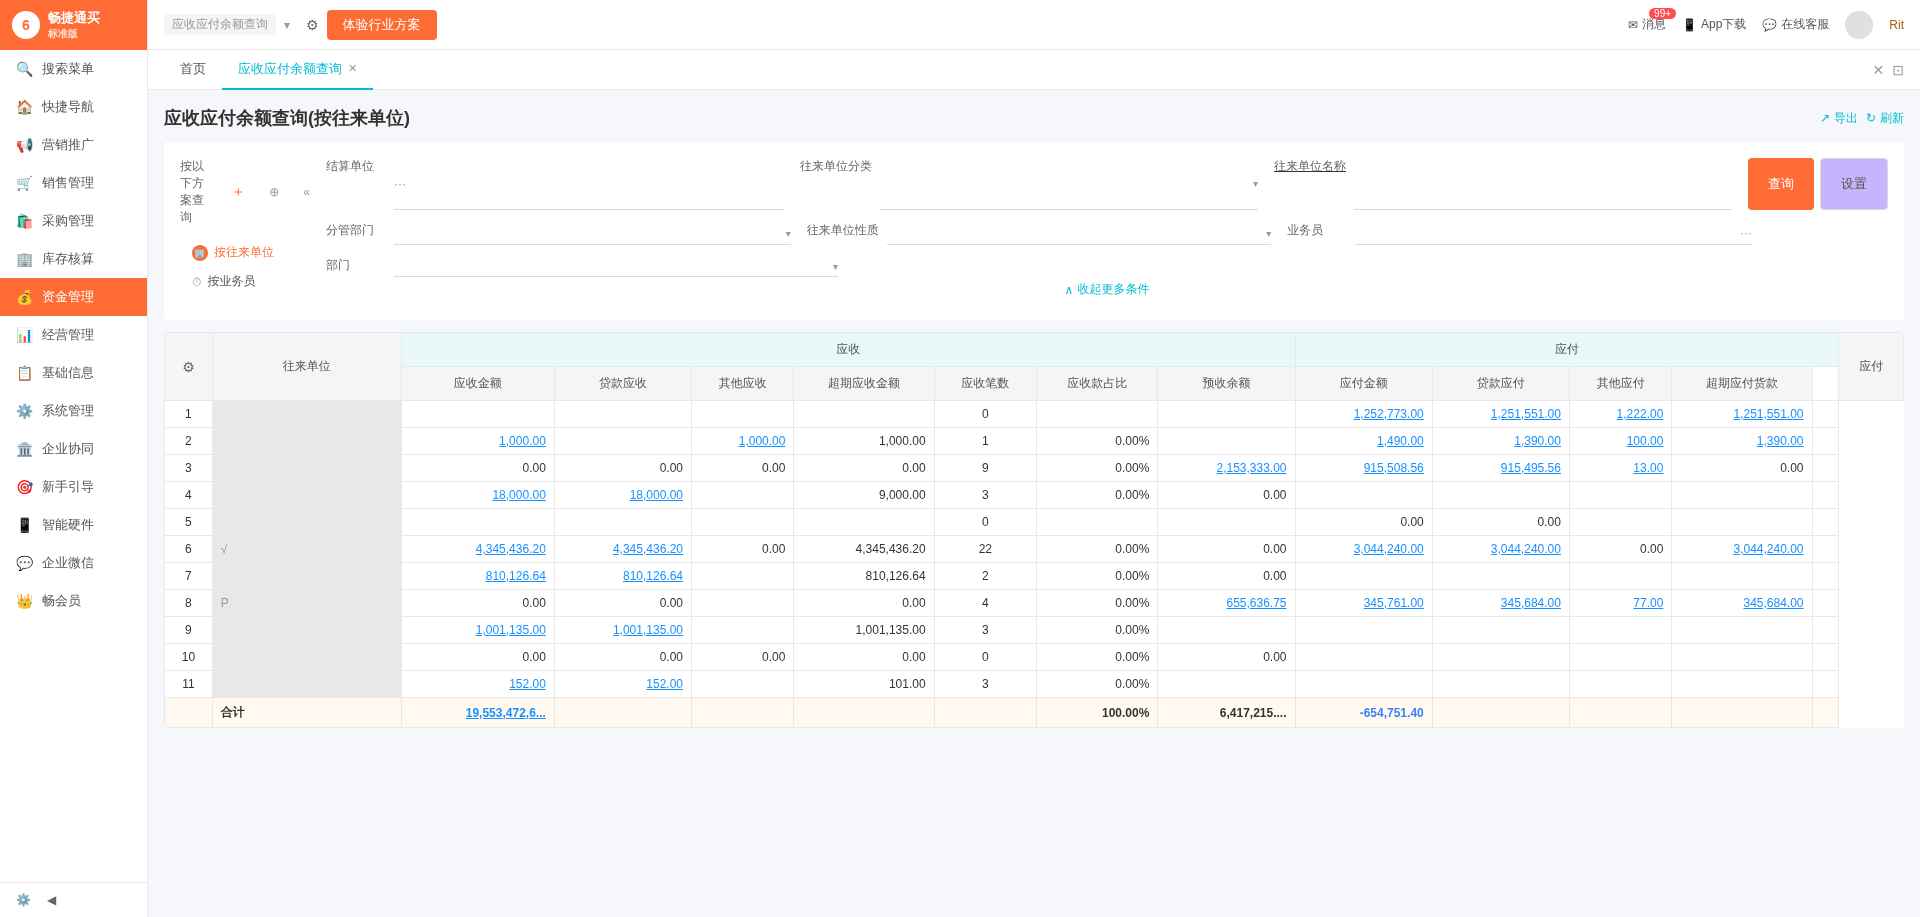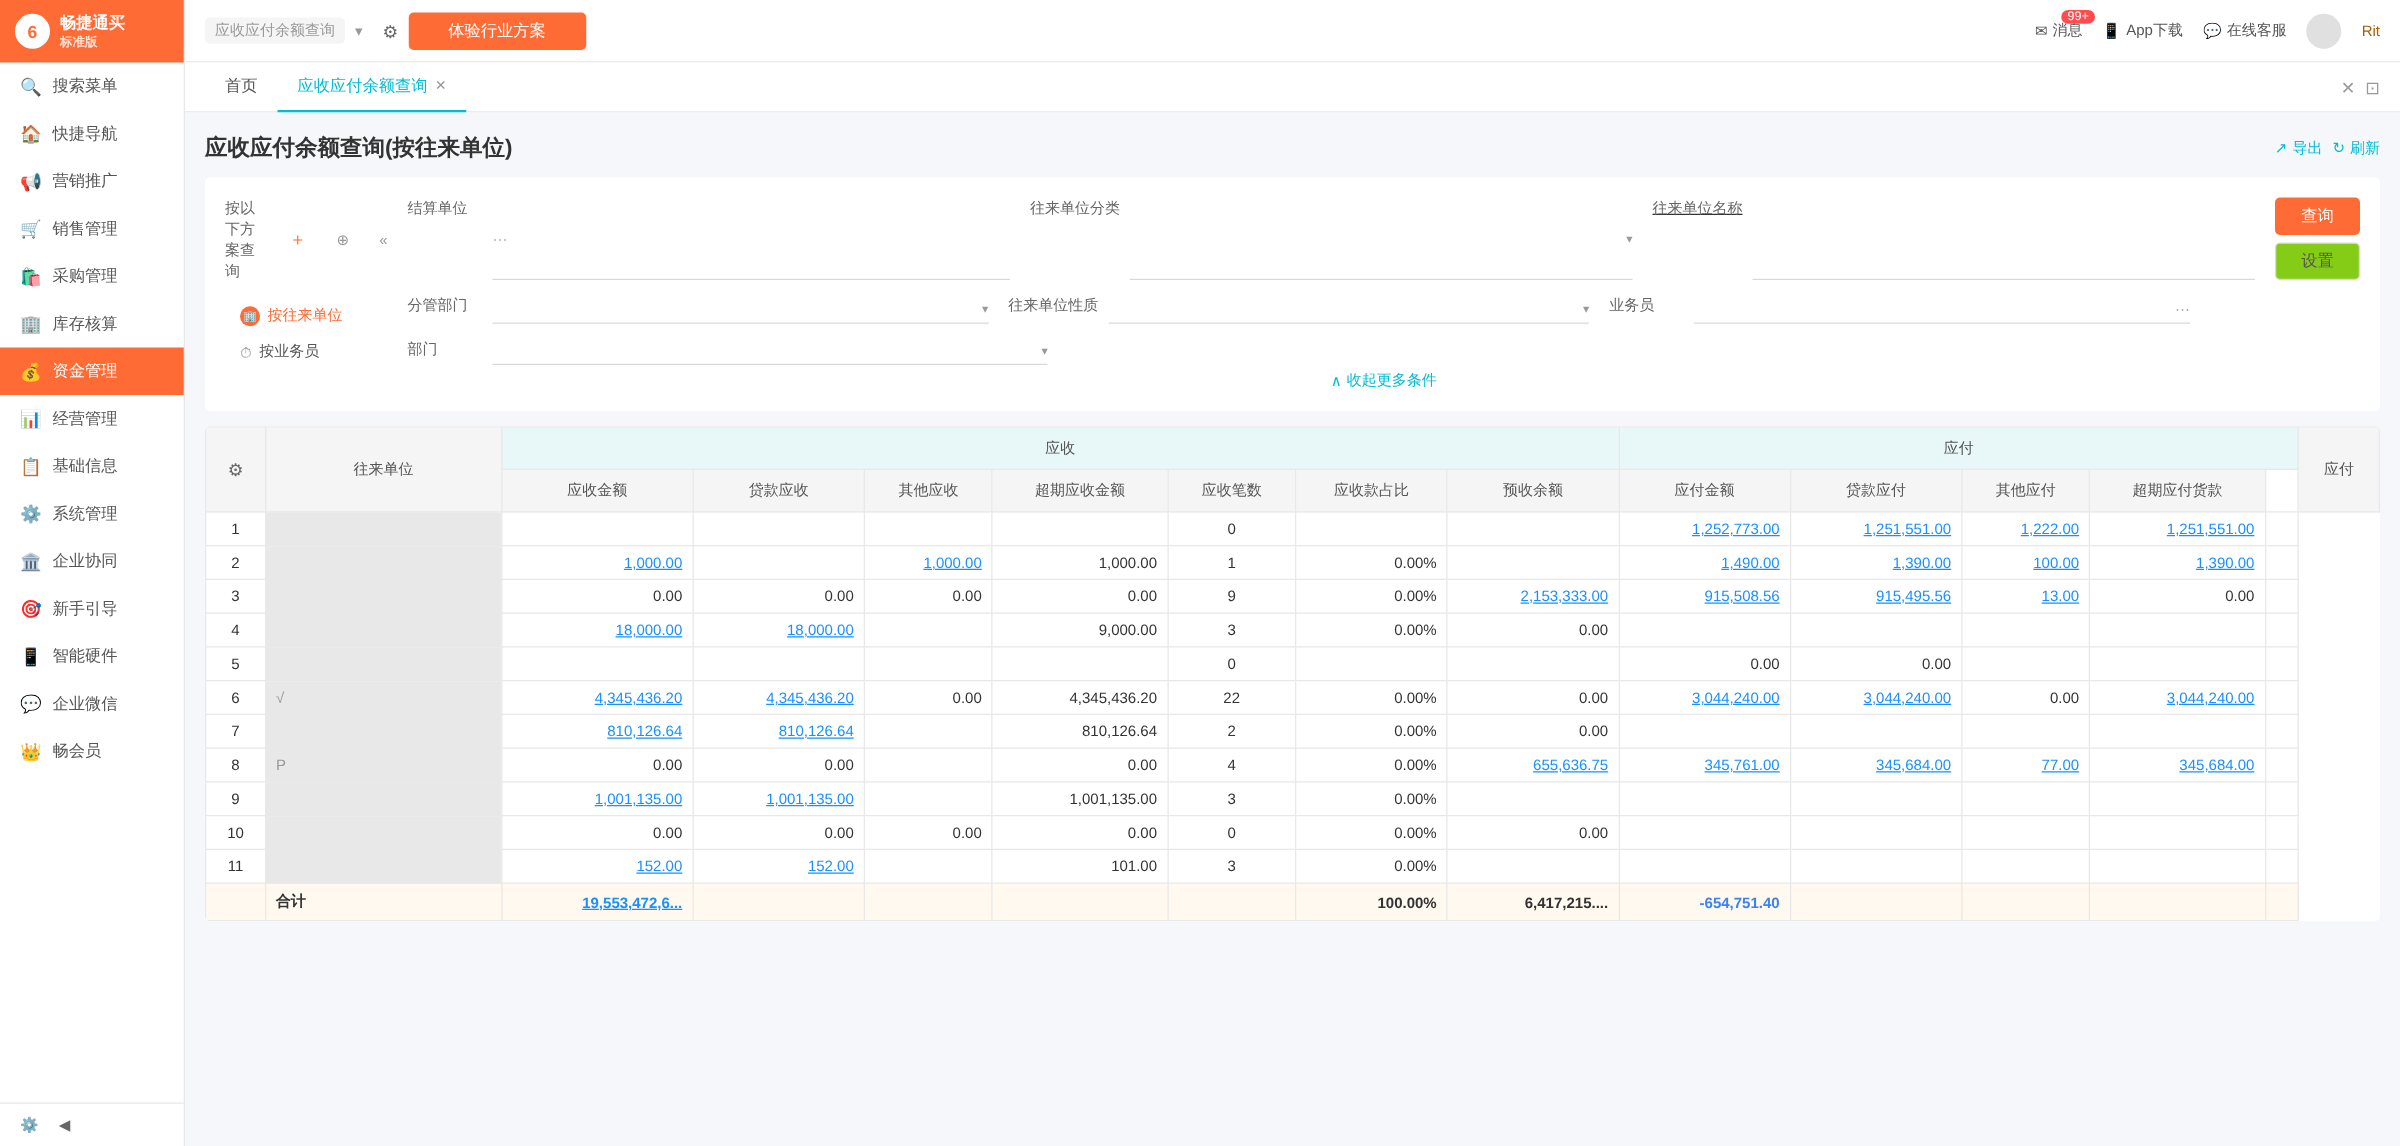--- a/index.html
+++ b/index.html
@@ -19,21 +19,21 @@
 
     
     .main { flex: 1; display: flex; flex-direction: column; height: 917px; overflow: hidden; }
 
     
     .top-header { height: 50px; background: #fff; display: flex; align-items: center; padding: 0 16px; border-bottom: 1px solid #e8e8e8; flex-shrink: 0; }
     .top-header-left { display: flex; align-items: center; gap: 8px; flex: 1; }
     .breadcrumb-text { font-size: 12px; color: #999; background: #f5f5f5; border-radius: 4px; padding: 2px 8px; }
     .header-chevron { color: #999; font-size: 12px; }
     .header-gear { color: #666; font-size: 14px; cursor: pointer; margin-left: 8px; }
-    .trial-btn { background: #ff6b35; color: #fff; border: none; border-radius: 4px; padding: 6px 32px; font-size: 13px; cursor: pointer; }
+    .trial-btn { background: #ff6b35; color: #fff; border: none; border-radius: 4px; padding: 6px 16px; font-size: 13px; cursor: pointer; }
     .top-header-right { display: flex; align-items: center; gap: 16px; }
     .header-msg { display: flex; align-items: center; gap: 4px; color: #555; font-size: 12px; position: relative; cursor: pointer; }
     .badge { background: #ff4d4f; color: #fff; border-radius: 10px; padding: 0 5px; font-size: 10px; position: absolute; top: -8px; right: -10px; min-width: 18px; text-align: center; margin-left: 17px; }
     .header-app { display: flex; align-items: center; gap: 4px; color: #555; font-size: 12px; cursor: pointer; }
     .header-service { display: flex; align-items: center; gap: 4px; color: #555; font-size: 12px; cursor: pointer; }
     .user-avatar { width: 28px; height: 28px; background: #e0e0e0; border-radius: 50%; }
     .user-name-text { font-size: 12px; color: #a16207; }
 
     
     .tab-bar { height: 40px; background: #fff; display: flex; align-items: center; border-bottom: 1px solid #e8e8e8; flex-shrink: 0; padding: 0 16px; gap: 0; }
@@ -68,21 +68,21 @@
     
     .sub-nav { padding: 0 0 8px 0; }
     .sub-nav-item { display: flex; align-items: center; gap: 6px; padding: 6px 12px; cursor: pointer; border-radius: 4px; font-size: 12px; }
     .sub-nav-icon { width: 16px; height: 16px; border-radius: 50%; background: #ff6b35; display: flex; align-items: center; justify-content: center; color: #fff; font-size: 9px; }
     .sub-nav-text { color: #ff6b35; }
     .sub-nav-item2 { display: flex; align-items: center; gap: 6px; padding: 6px 12px; cursor: pointer; border-radius: 4px; font-size: 12px; color: #555; }
     .sub-nav-icon2 { color: #999; font-size: 12px; }
 
     
     .query-btn { background: #ff6b35; color: #fff; border: none; border-radius: 4px; padding: 6px 20px; font-size: 13px; cursor: pointer; }
-    .setting-btn { background: #84cc16; color: #555; border: 1px solid #d9d9d9; border-radius: 4px; padding: 5px 20px; font-size: 13px; cursor: pointer; }
+    .setting-btn { background: #c4b5fd; color: #555; border: 1px solid #d9d9d9; border-radius: 4px; padding: 16px 20px; font-size: 13px; cursor: pointer; }
 
     
     .table-container { background: #fff; border-radius: 4px; overflow: auto; }
     table { width: 100%; border-collapse: collapse; font-size: 12px; }
     thead tr { background: #f5f5f5; }
     th { padding: 8px 8px; border: 1px solid #e8e8e8; color: #555; font-weight: normal; text-align: center; white-space: nowrap; }
     td { padding: 6px 8px; border: 1px solid #e8e8e8; color: #333; text-align: right; white-space: nowrap; }
     td.text-left { text-align: left; }
     td.text-center { text-align: center; }
     .table-settings-icon { color: #666; font-size: 14px; }
@@ -261,21 +261,21 @@
               <span class="filter-item-label">往来单位分类</span>
               <div class="filter-select">
                 <span></span>
                 <span class="filter-chevron">▾</span>
               </div>
             </div>
             <div class="filter-item" style="flex:1;text-decoration:underline;">
               <span class="filter-item-label">往来单位名称</span>
               <input class="filter-input" type="text" style="">
             </div>
-            <div style="display:flex;flex-direction:column;gap:6px;">
+            <div style="display:flex;flex-direction:row;gap:6px;">
               <button class="query-btn">查询</button>
               <button class="setting-btn">设置</button>
             </div>
           </div>
           <div style="display:flex; gap:16px; margin-bottom:12px;">
             <div class="filter-item" style="flex:1;">
               <span class="filter-item-label">分管部门</span>
               <div class="filter-select">
                 <span></span>
                 <span class="filter-chevron">▾</span>

